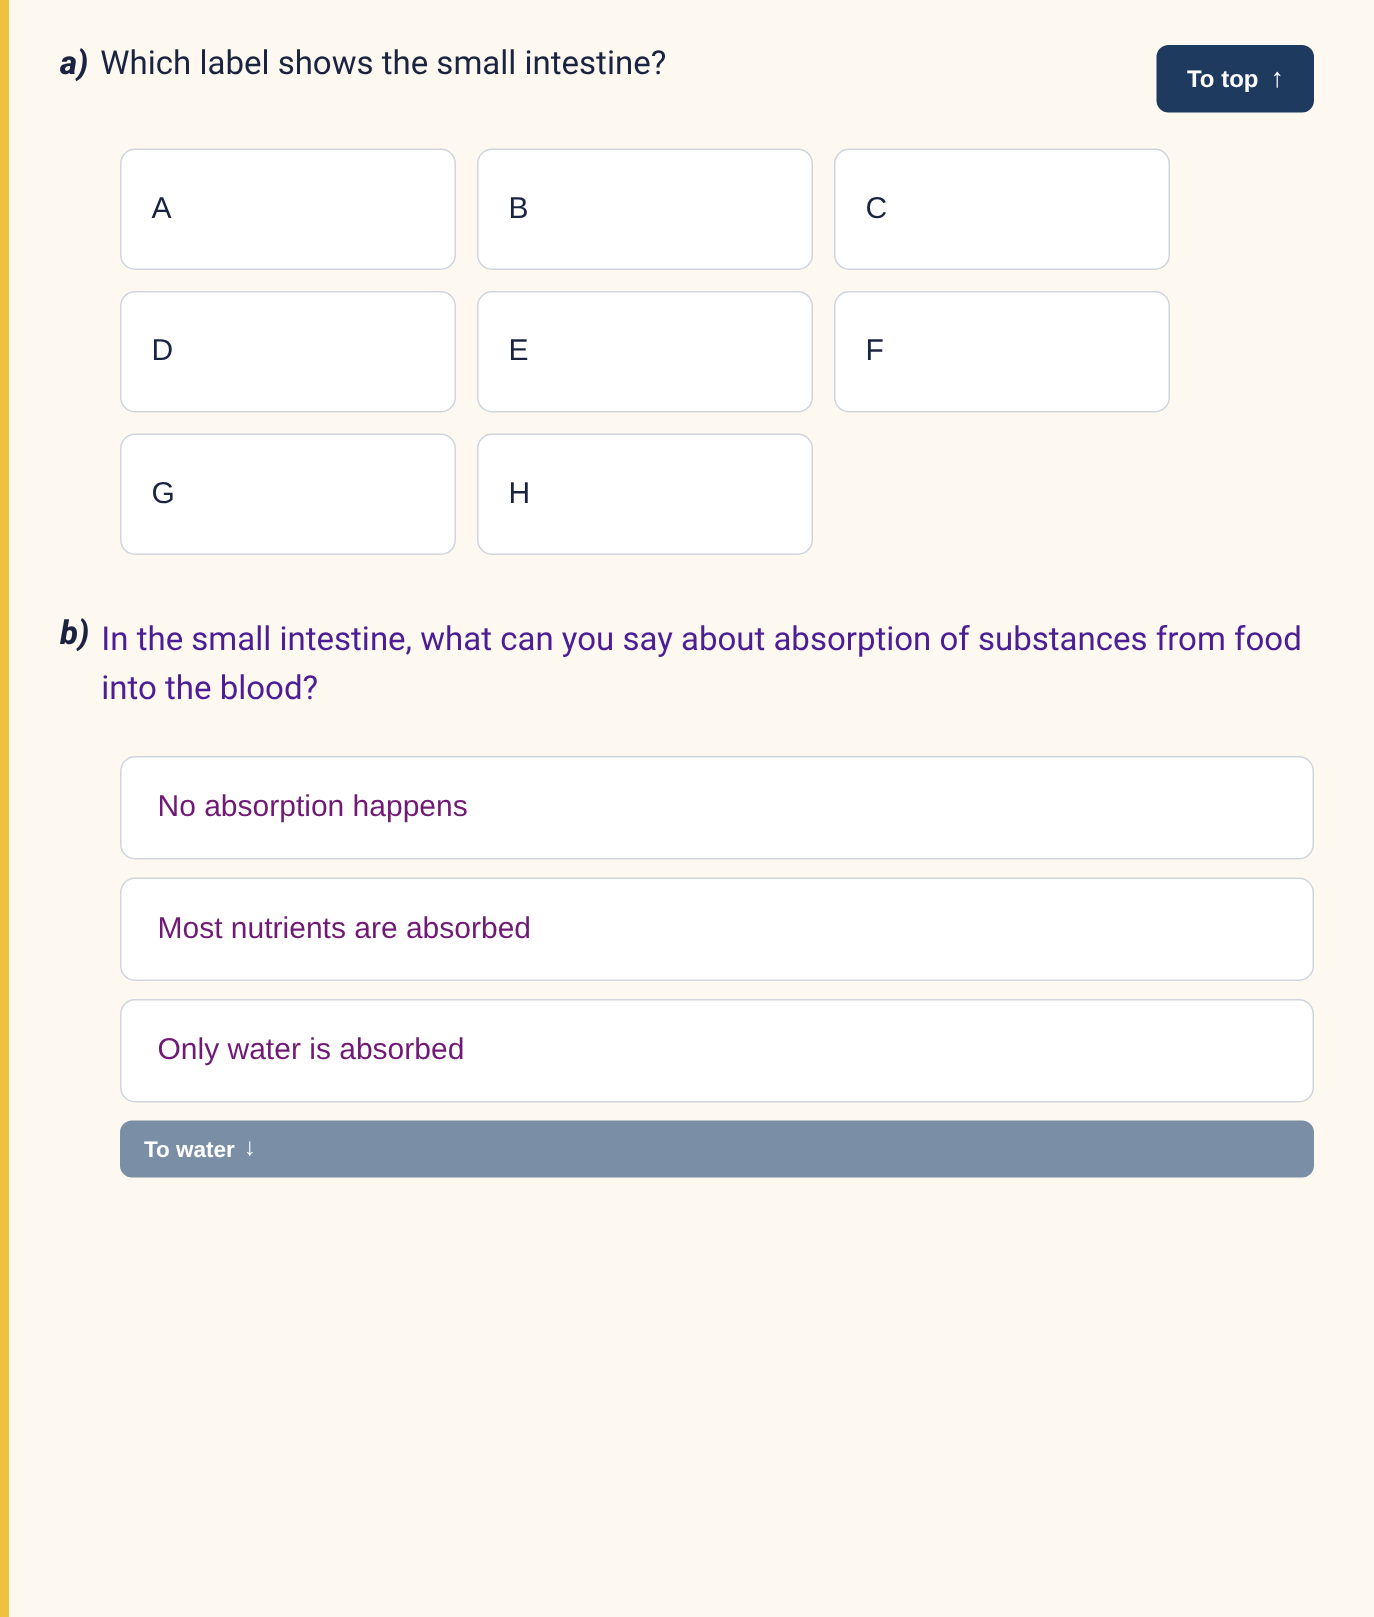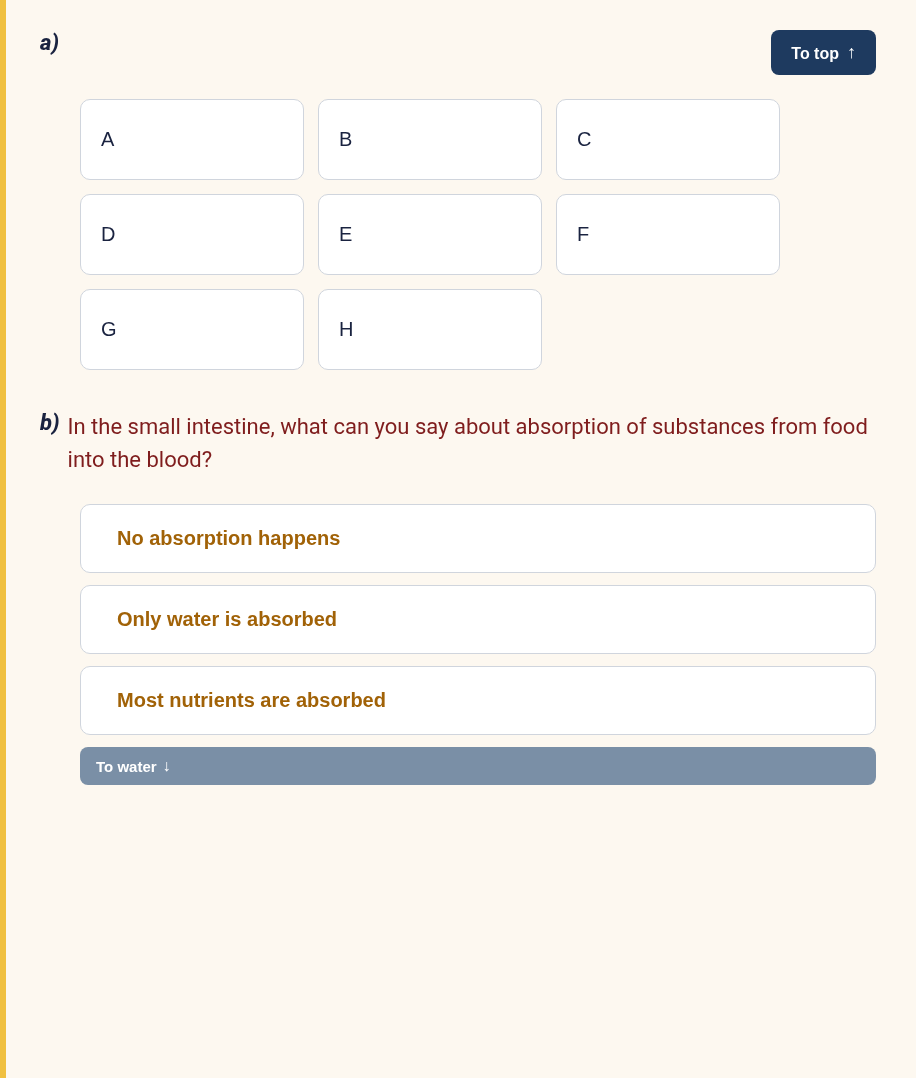--- a/index.html
+++ b/index.html
@@ -106,42 +106,42 @@
     }
 
     .section-b-header {
       display: flex;
       align-items: flex-start;
       margin-bottom: 28px;
     }
 
     .section-b-text {
       font-size: 22px;
-      color: #7f1d1d;
+      color: #4c1d95;
       line-height: 1.5;
       margin-left: 8px;
     }
 
     .answer-options {
       display: flex;
       flex-direction: column;
       gap: 12px;
       margin-left: 40px;
     }
 
     .answer-option {
       background-color: white;
       border: 1.5px solid #d0d5dd;
       border-radius: 10px;
-      padding: 22px 36px;
+      padding: 22px 24px;
       font-size: 20px;
-      color: #a16207;
+      color: #701a75;
       cursor: pointer;
       text-align: left;
-      font-weight: 700;
+      font-weight: 400;
       display: flex;
       align-items: center;
       justify-content: space-between;
     }
 
     .to-bottom-btn {
       background-color: #7a8fa6;
       color: white;
       border: none;
       border-radius: 8px;
@@ -178,20 +178,21 @@
 <div class="left-accent"></div>
 
 <div class="page-container">
 
   <div class="section-a">
     <div class="section-header">
       <div class="header-content">
         <span class="question-label">
           <span class="bold-letter">a)</span>
         </span>
+        <span class="question-text">Which label shows the small intestine?</span>
       </div>
       <button class="to-top-btn">
         <span>To top</span>
         <span class="arrow">↑</span>
       </button>
     </div>
 
     <div class="options-grid">
       <button class="option-btn">
         <span>A</span>
@@ -226,25 +227,25 @@
         <span class="bold-letter">b)</span>
       </span>
       <span class="section-b-text">In the small intestine, what can you say about absorption of substances from food into the blood?</span>
     </div>
 
     <div class="answer-options">
       <button class="answer-option">
         <span>No absorption happens</span>
       </button>
       <button class="answer-option">
-        <span>Only water is absorbed</span>
-      </button>
-      <button class="answer-option">
         <span>Most nutrients are absorbed</span>
         </button>
+      <button class="answer-option">
+        <span>Only water is absorbed</span>
+      </button>
         <button class="to-bottom-btn">
           <span>To water</span>
           <span class="arrow">↓</span>
         </button>
 
     </div>
   </div>
 
 </div>
 

